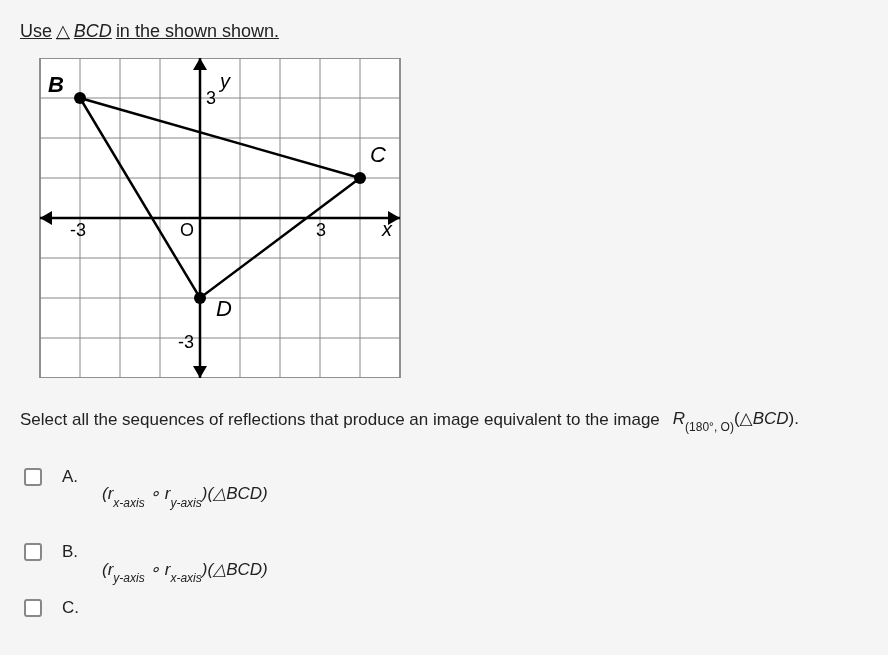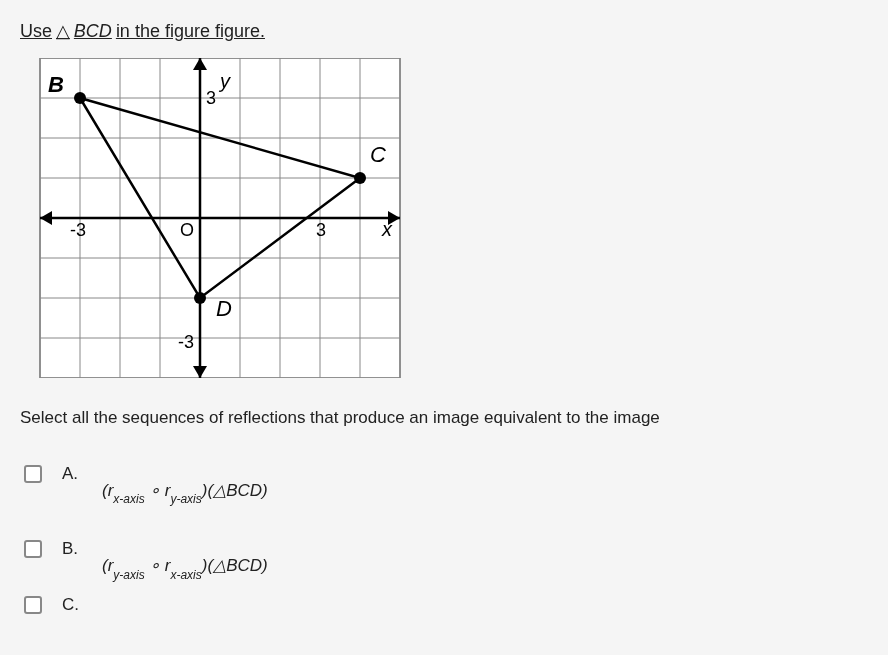--- a/index.html
+++ b/index.html
@@ -55,21 +55,21 @@
     .math-expr { font-style: italic; margin-top: 36px; }
     svg text { font-family: Arial, sans-serif; }
   </style>
 </head>
 <body>
 
 <div class="header">
   <span>Use</span>
   <span class="triangle-sym">△</span>
   <span class="italic">BCD</span>
-  <span>in the figure figure.</span>
+  <span>in the shown shown.</span>
 </div>
 
 <div class="chart-container">
   <svg width="400" height="320" viewBox="0 0 400 320">
 
     <rect x="10" y="0" width="360" height="320" fill="#fff" stroke="#777" stroke-width="1.5"></rect>
 
     <g stroke="#888" stroke-width="1">
       <line x1="10" y1="0" x2="10" y2="320"></line>
       <line x1="50" y1="0" x2="50" y2="320"></line>
@@ -119,20 +119,23 @@
     <circle cx="330" cy="120" r="6" fill="#000"></circle>
     <circle cx="170" cy="240" r="6" fill="#000"></circle>
     <text x="18" y="34" font-size="22" font-style="italic" font-weight="bold">B</text>
     <text x="340" y="104" font-size="22" font-style="italic">C</text>
     <text x="186" y="258" font-size="22" font-style="italic">D</text>
   </svg>
 </div>
 
 <div class="question-text">
   <span>Select all the sequences of reflections that produce an image equivalent to the image</span>
+  <span>
+    <span class="italic">R</span><span class="sub">(180°, O)</span><span>(</span><span>△</span><span class="italic">BCD</span><span>).</span>
+  </span>
 </div>
 
 <div class="options">
 
   <div class="option-row">
     <div class="checkbox"></div>
     <span class="letter">A.</span>
     <span class="math-expr">
       <span>(r</span><span class="sub">x-axis</span><span> ∘ r</span><span class="sub">y-axis</span><span>)(△BCD)</span>
     </span>

